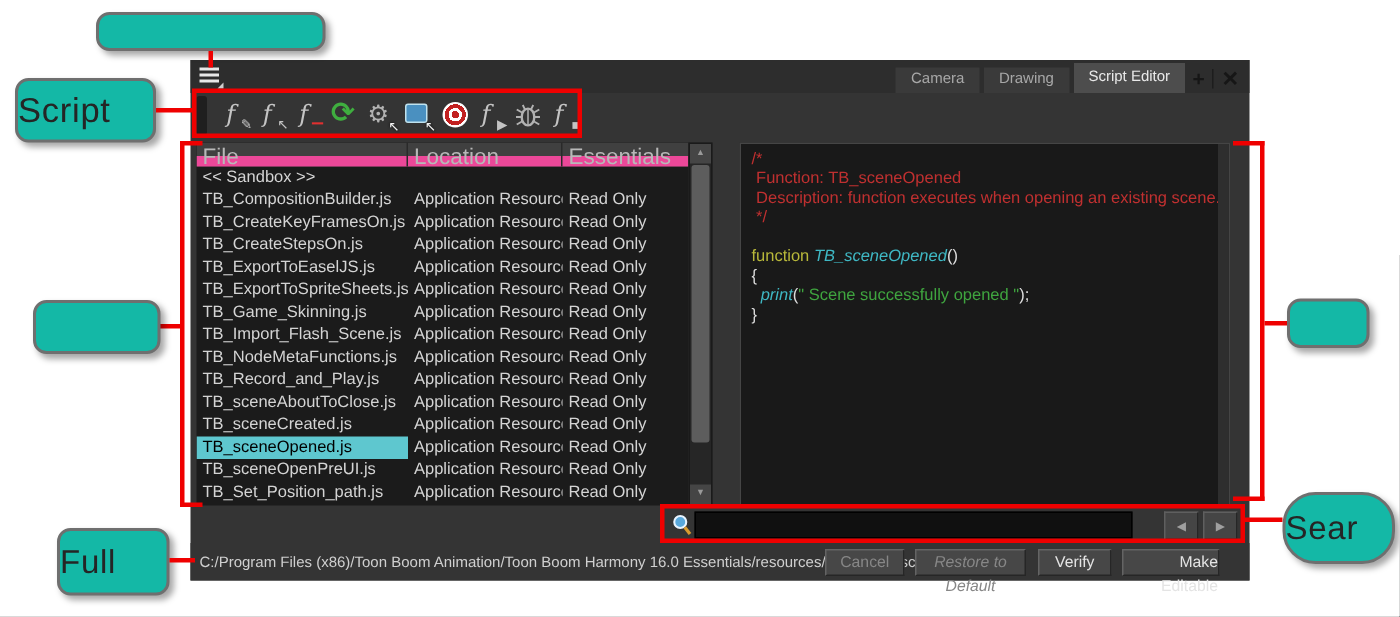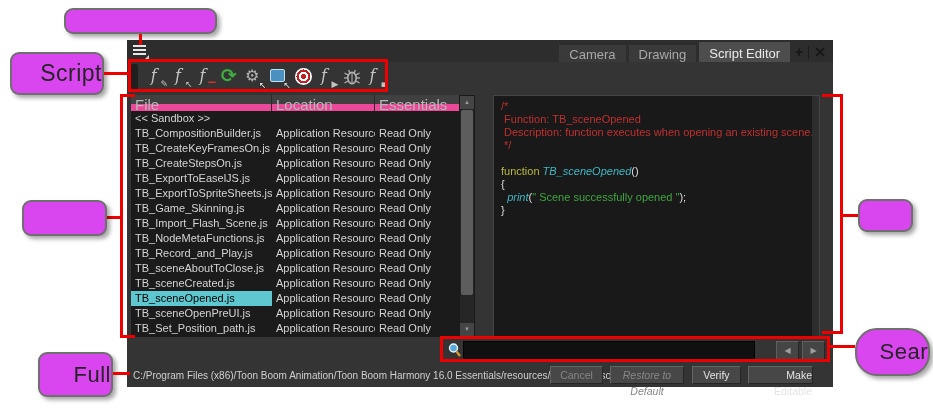--- a/index.html
+++ b/index.html
@@ -9,21 +9,21 @@
 
   
   .panel { position:absolute; left:127px; top:40px; width:706px; height:347px; background:#343434; color:#d4d4d4; }
 
   
   .titlebar { position:absolute; left:0; top:0; width:100%; height:22px; background:#2d2d2d; }
   .menu-icon { position:absolute; left:6px; top:4px; width:16px; height:14px; cursor:pointer; }
   .menu-icon i { display:block; width:13px; height:2px; background:#e8e8e8; margin:1px 0 2px 0; }
   .menu-icon .corner { position:absolute; right:0px; bottom:-1px; width:0; height:0; border-left:4px solid transparent; border-bottom:4px solid #cfcfcf; }
   .tabs { position:absolute; right:2px; bottom:0; display:flex; align-items:flex-end; }
-  .tab { height:17px; padding:2px 10px 2px 10px; font-size:13px; color:#a8a8a8; background:#3a3a3a; margin-left:3px; white-space:nowrap; cursor:pointer; }
+  .tab { height:17px; padding:2px 10px 2px 10px; font-size:10px; color:#a8a8a8; background:#3a3a3a; margin-left:3px; white-space:nowrap; cursor:pointer; }
   .tab.active { height:20px; padding-top:4px; background:#4d4d4d; color:#e9e9e9; }
   .tab-plus, .tab-close { height:20px; font-size:14px; font-weight:bold; color:#161616; padding:2px 5px 0 5px; cursor:pointer; }
   .tab-sep { width:1px; height:13px; background:#1d1d1d; margin-bottom:3px; }
 
   
   .toolbar { position:absolute; left:4px; top:23px; width:258px; height:28px; display:flex; align-items:center; }
   .grip { width:7px; height:26px; background:#1f1f1f; border-radius:2px; margin-right:8px; }
   .tbtn { position:relative; width:24px; height:24px; margin-right:1px; display:inline-block; cursor:pointer; }
   .ficon .f { position:absolute; left:5px; top:1px; font-family:"DejaVu Serif", serif; font-style:italic; font-size:16px; color:#c4c4c4; }
   .ficon .acc { position:absolute; right:1px; bottom:0px; font-size:9px; color:#c4c4c4; font-family:"DejaVu Sans", sans-serif; }
@@ -73,21 +73,21 @@
   .path { position:absolute; left:6px; top:8px; font-size:10px; color:#cfcfcf; white-space:nowrap; }
   .fbtn { position:absolute; top:4px; height:18px; background:#474747; border:1px solid #646464; border-bottom-color:#262626; border-right-color:#262626; color:#e4e4e4; font-size:10.5px; text-align:center; line-height:16px; cursor:pointer; }
   .fbtn.disabled { color:#878787; cursor:default; }
   .btn-cancel { left:423px; width:53px; }
   .btn-restore { left:483px; width:74px;font-style:italic; }
   .btn-verify { left:565px; width:49px; }
   .btn-make { left:621px; width:65px;text-align:right; }
 
   
   .ann { position:absolute; z-index:20; }
-  .callout { background:#d946ef; border:2px solid #6f6f6f; border-radius:9px; box-shadow:3px 3px 4px rgba(0,0,0,0.35); display:flex; align-items:center; justify-content:flex-end; color:#252525; }
+  .callout { background:#14b8a6; border:2px solid #6f6f6f; border-radius:9px; box-shadow:3px 3px 4px rgba(0,0,0,0.35); display:flex; align-items:center; justify-content:flex-start; color:#252525; }
   .callout-label { font-size:22px; letter-spacing:0.5px; }
   .rline { background:#ef0000; }
   .hl-rect { border:3px solid #ef0000; background:transparent; }
 </style>
 </head>
 <body>
 
 <div class="page">
 
   <div class="panel">

